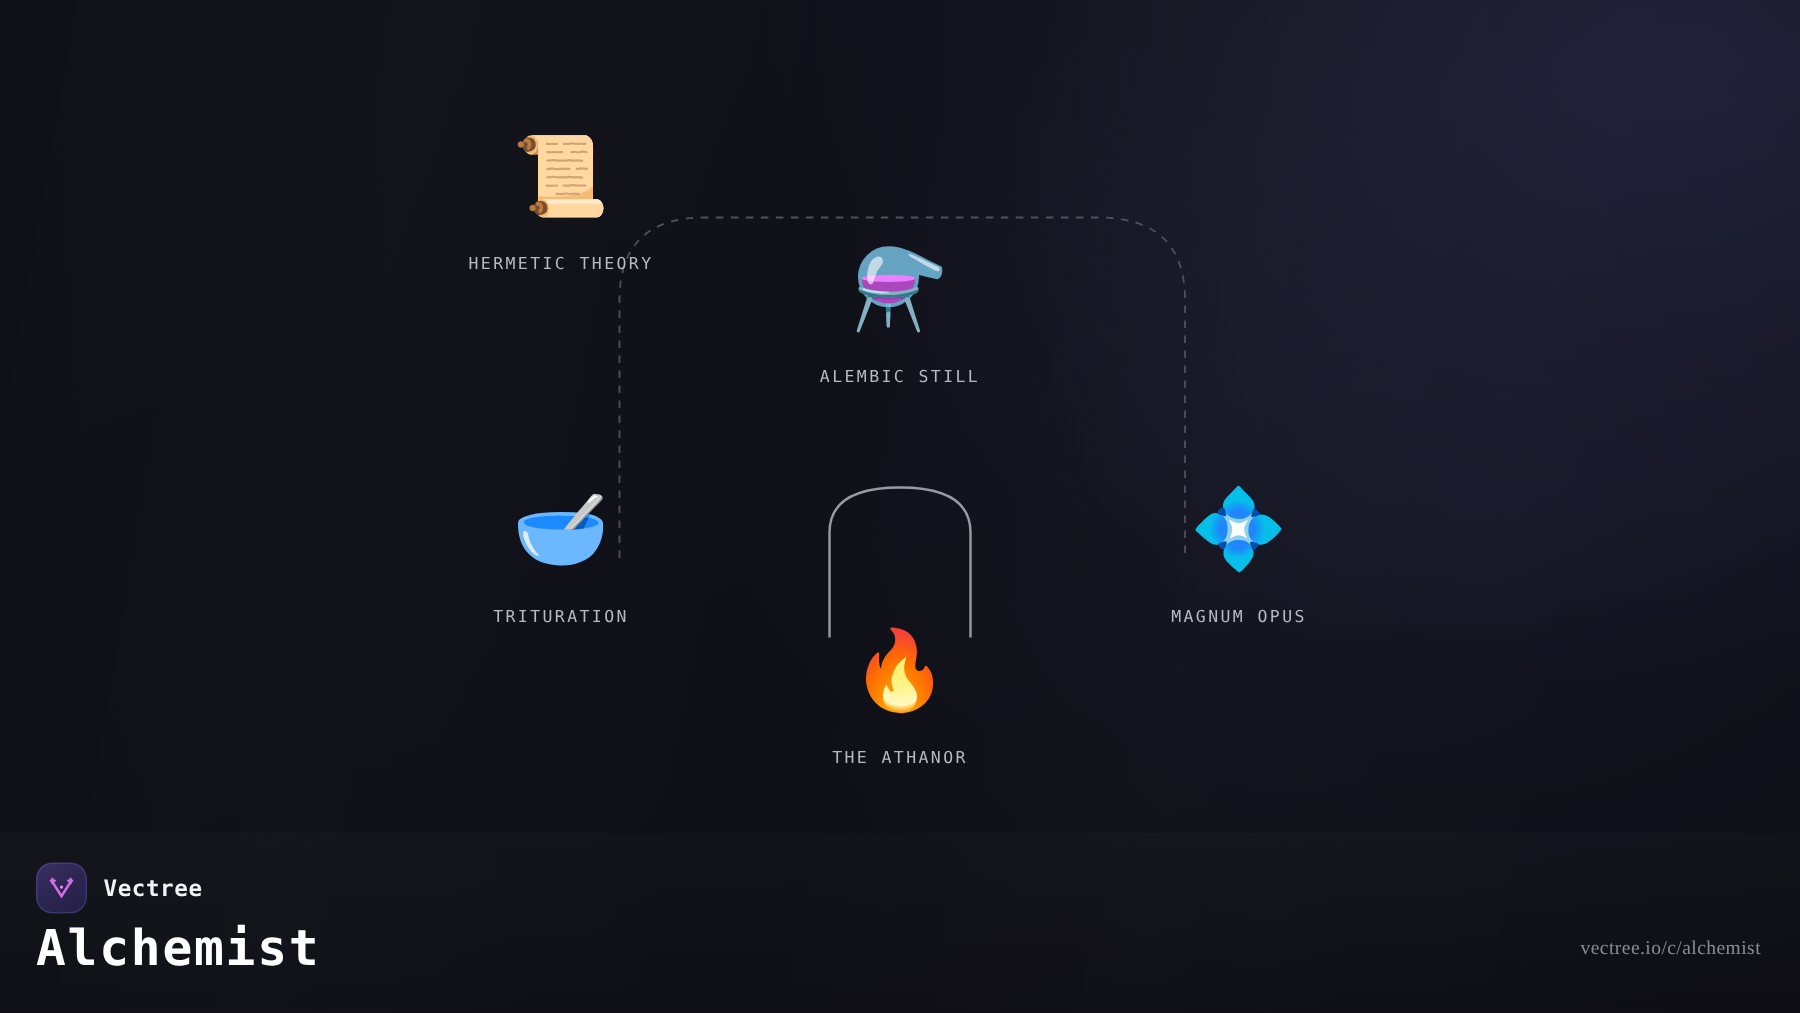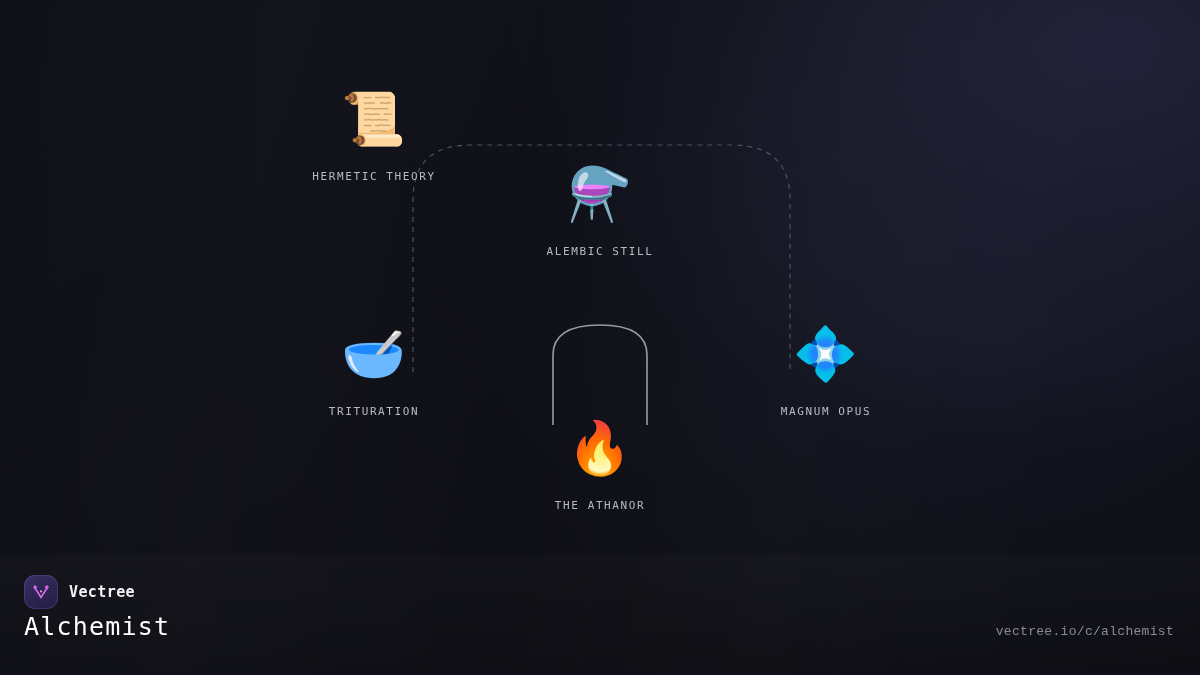--- a/index.html
+++ b/index.html
@@ -65,25 +65,25 @@
     display:flex; align-items:center; justify-content:center;
     box-shadow:0 0 0 1px rgba(150,120,230,0.22) inset;
   }
   #brand-name {
     font-family:"DejaVu Sans Mono","Liberation Mono",monospace;
     font-size:15px; font-weight:700; color:#f2f2f6; letter-spacing:0.4px;
   }
   #page-title {
     position:absolute; left:24px; top:612px;
     font-family:"DejaVu Sans Mono","Liberation Mono",monospace;
-    font-size:25px; font-weight:400; color:#ffffff; letter-spacing:1.2px;
+    font-size:33px; font-weight:700; color:#ffffff; letter-spacing:1.2px;
   }
   #url {
     position:absolute; right:26px; top:624px;
-    font-family:Liberation Mono, monospace;
+    font-family:Liberation Serif, serif;
     font-size:13px; color:#8b8b96; letter-spacing:0.3px;margin-left:39px;
   }
 </style>
 </head>
 <body>
 
 <div id="stage">
 
   <svg id="edges" viewBox="0 0 1200 675">
     <path id="edge-0" fill="none" stroke="#50505e" stroke-width="1.2" stroke-dasharray="5 5" stroke-linecap="butt" d="M 413 372 L 413 200 Q 413 145 470 145 L 732 145 Q 790 145 790 200 L 790 372"></path>

